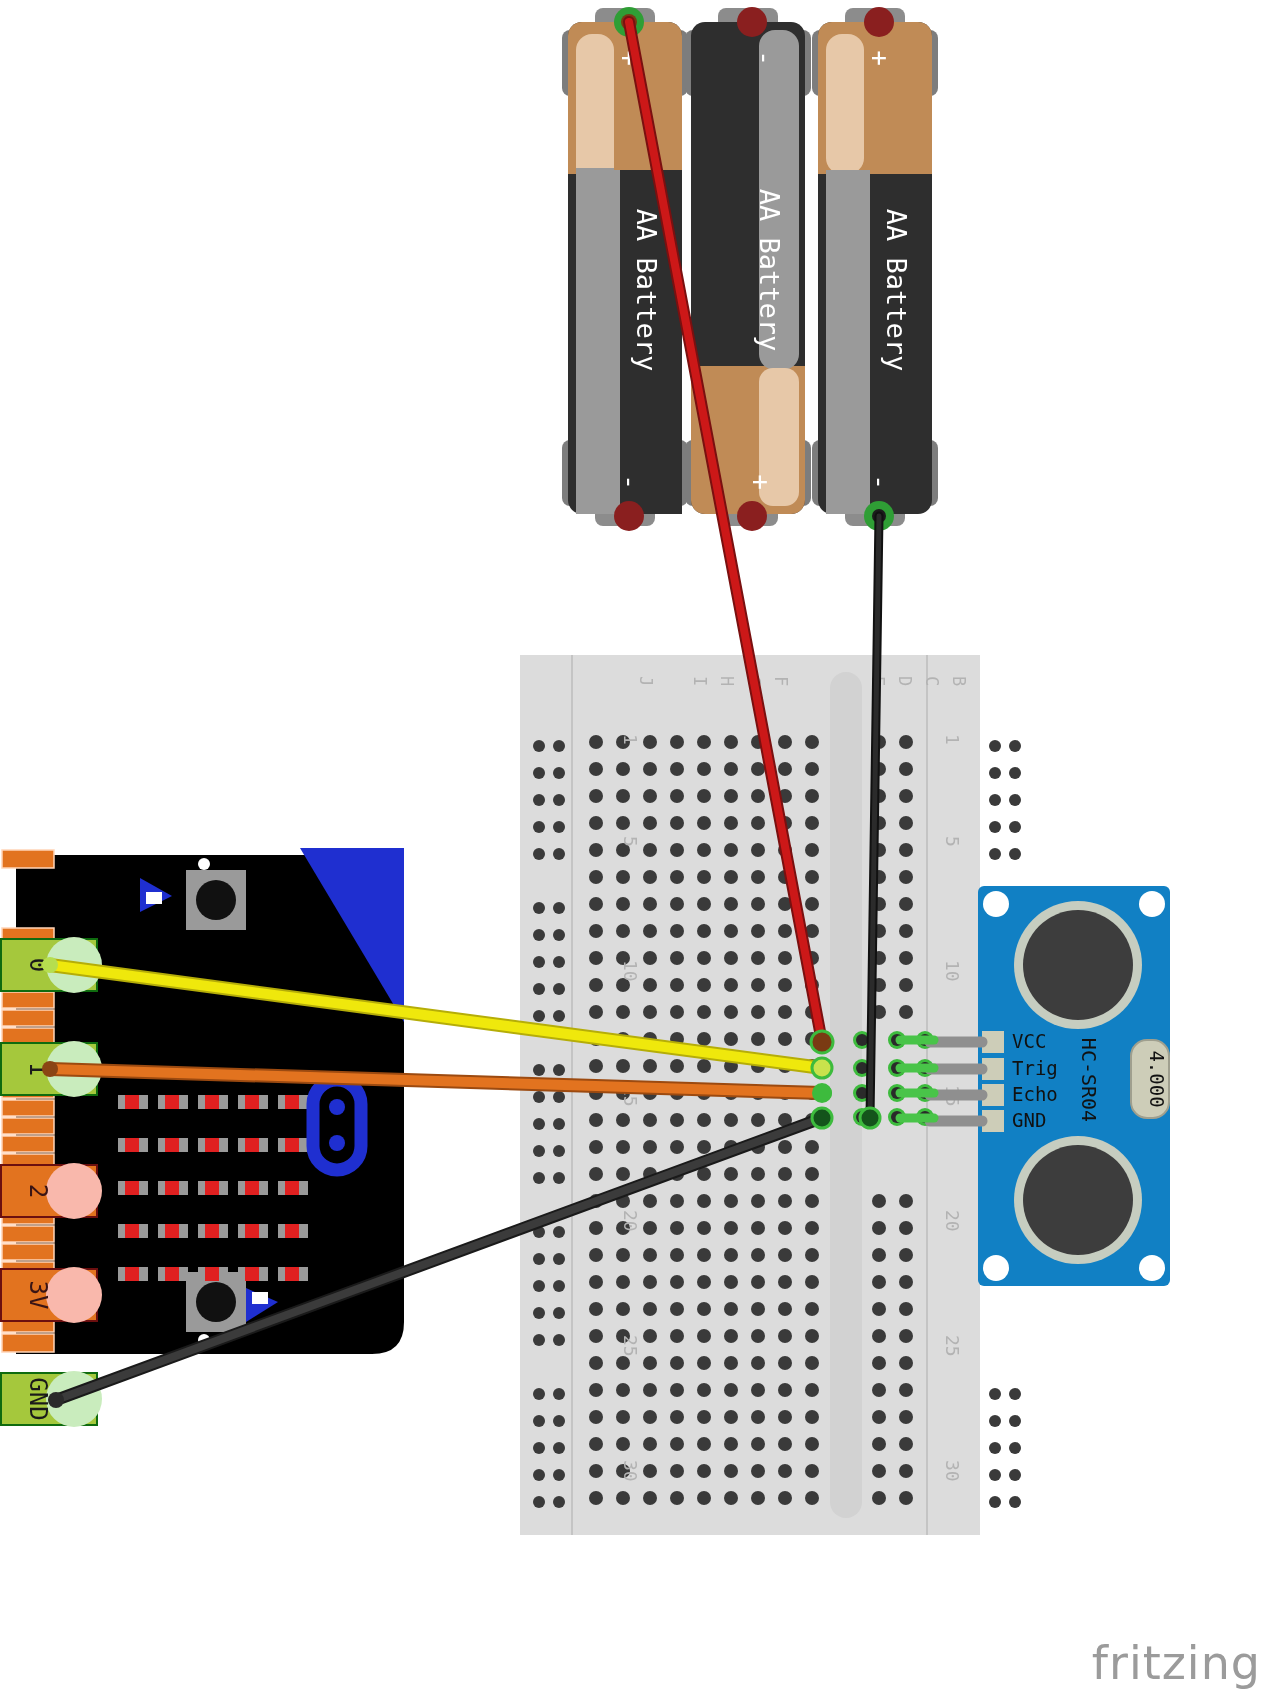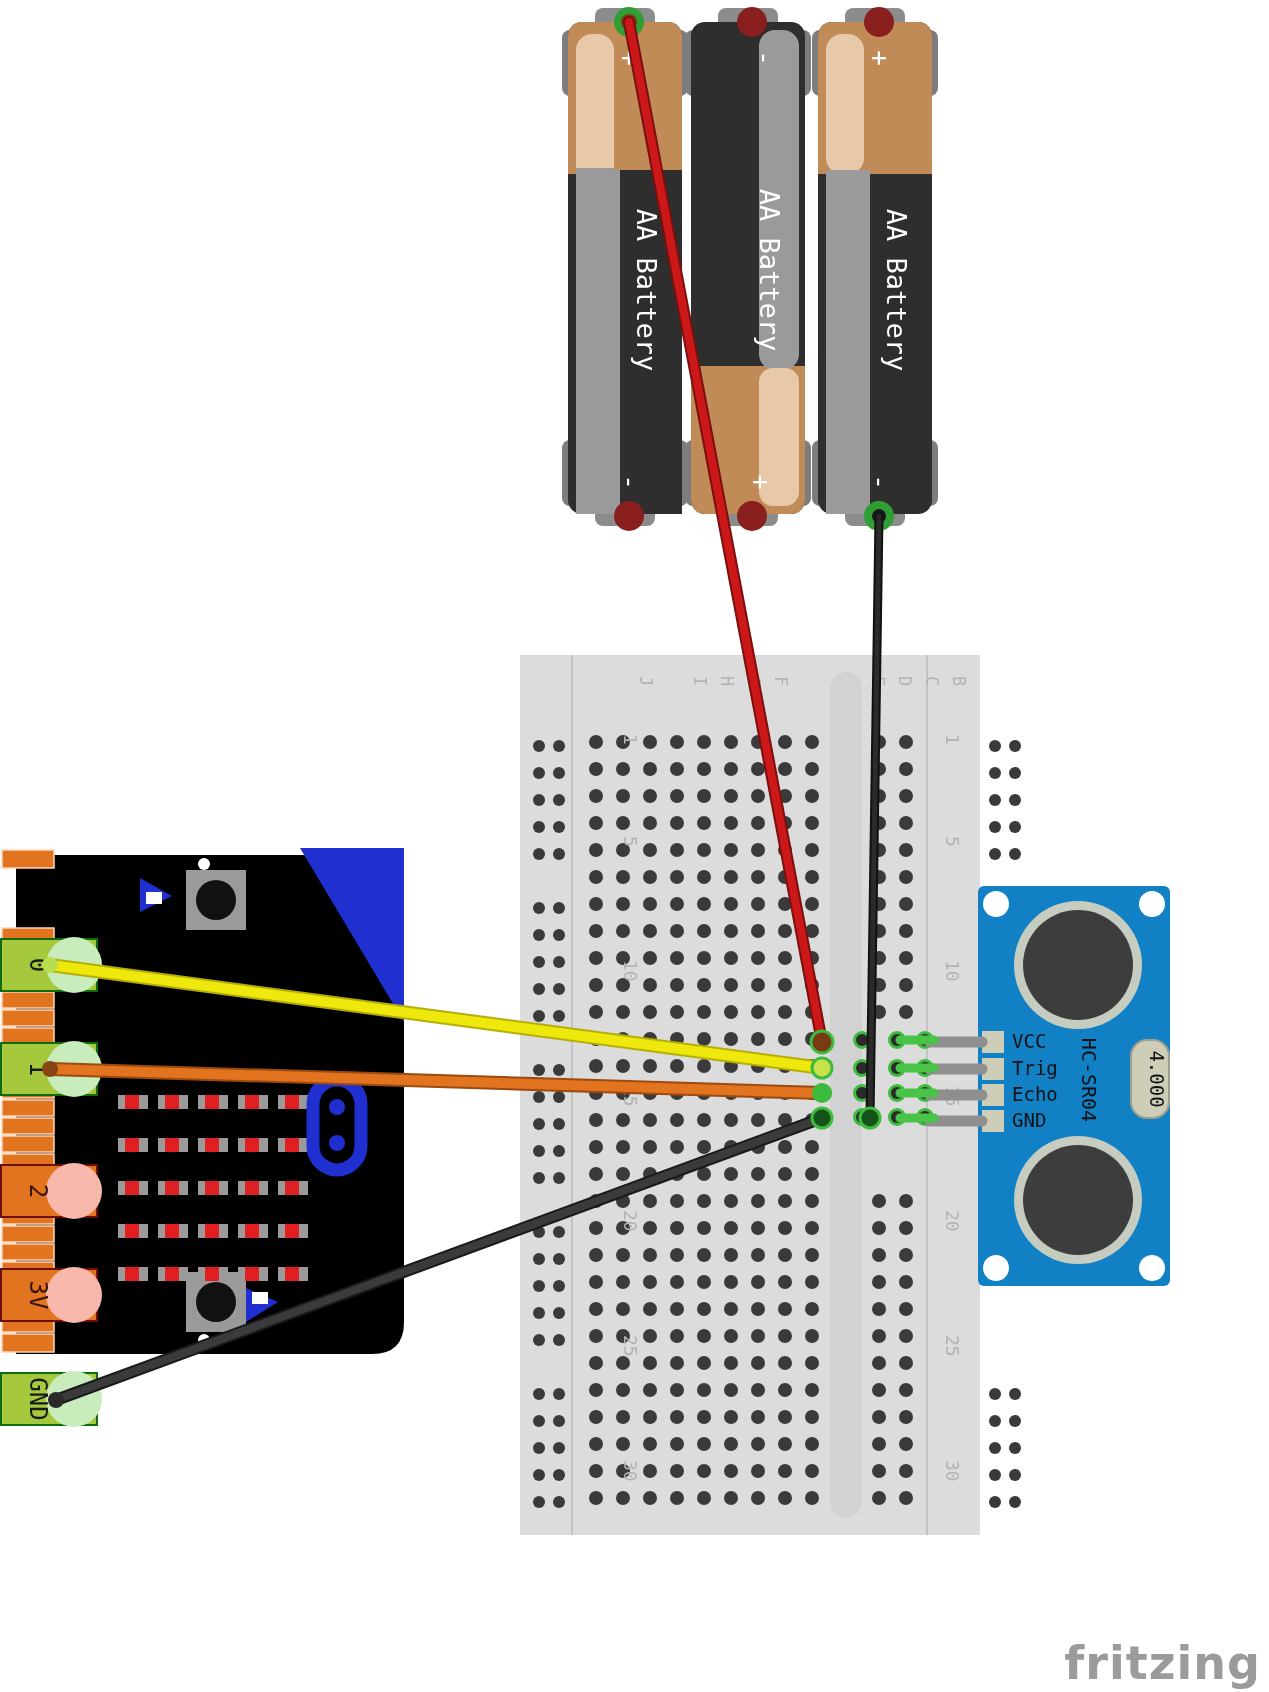--- a/index.html
+++ b/index.html
@@ -2,21 +2,21 @@
 <html><head>
 <meta charset="utf-8">
 <style>
   html,body{margin:0;padding:0;background:#ffffff;}
   body{width:1269px;height:1692px;position:relative;overflow:hidden;
        font-family:"DejaVu Sans Mono", monospace;}
   .stage{position:absolute;inset:0;width:1269px;height:1692px;}
   svg{display:block;}
   .lbl{font-family:"DejaVu Sans Mono", monospace;}
   .fritz{position:absolute;right:8px;bottom:2px;font-family:"DejaVu Sans", sans-serif;
-         font-size:46px;color:#9b9b9b;letter-spacing:1px;font-weight:700;}
+         font-size:46px;color:#9b9b9b;letter-spacing:1px;font-weight:400;}
 </style>
 </head>
 <body>
 
 <div class="stage">
 <svg width="1269" height="1692" viewBox="0 0 1269 1692" xmlns="http://www.w3.org/2000/svg">
 
   <defs>
 
     <clipPath id="bbclip">

